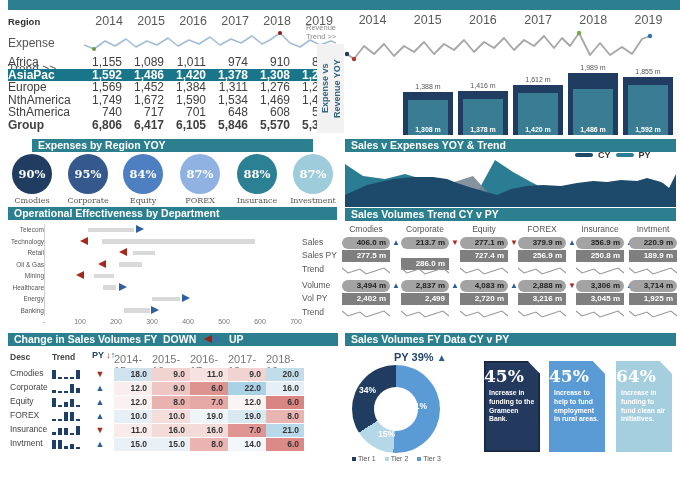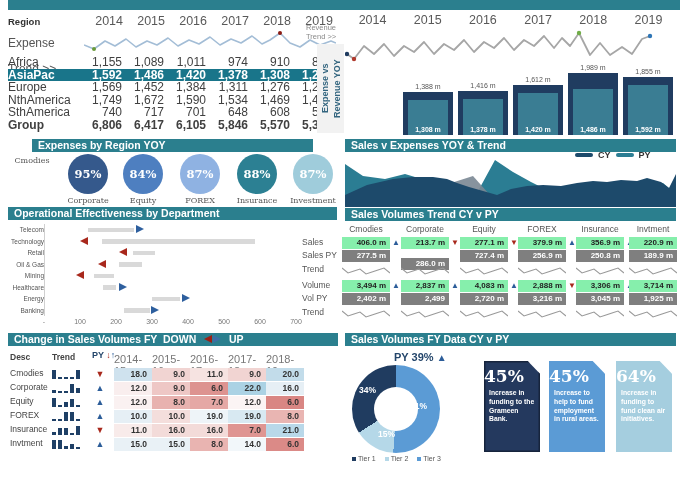--- a/index.html
+++ b/index.html
@@ -59,21 +59,21 @@
   
   #ae-legend{position:absolute;left:575px;top:150px;display:flex;align-items:center;gap:5px;
     font-size:9px;font-weight:bold;color:#333;}
   .dash{width:18px;height:4px;border-radius:2px;}
   
   #sv-table{position:absolute;left:302px;top:222px;width:377px;height:108px;font-size:8.5px;}
   .sv-rowlabel{position:absolute;left:0;width:40px;color:#555;}
   .sv-colhdr{position:absolute;top:2px;width:48px;text-align:center;color:#555;}
   .sv-box{position:absolute;width:48px;height:12px;line-height:12px;text-align:right;
     padding-right:4px;box-sizing:border-box;font-size:8px;font-weight:bold;}
-  .sv-cy{background:#86efac;color:#222;}
+  .sv-cy{background:#a3a3a3;color:#222;border-radius:6px;}
   .sv-py{background:#7f7f7f;color:#fff;}
   .sv-arrow{position:absolute;width:10px;text-align:center;font-size:8px;line-height:12px;}
   .up{color:#2c5d99;} .down{color:#a8281c;}
   
   #chg-table{position:absolute;left:8px;top:349px;width:330px;height:112px;font-size:8.5px;}
   .chg-hdr{position:absolute;color:#444;font-weight:bold;}
   .chg-yr{position:absolute;width:38px;text-align:left;color:#777;font-weight:normal;font-size:11px;}
   .chg-desc{position:absolute;left:2px;width:40px;color:#444;}
   .chg-bars{position:absolute;left:44px;width:34px;height:9px;display:flex;align-items:flex-end;gap:2px;}
   .chg-bars i{display:block;width:4px;background:#1f4066;}
@@ -223,20 +223,23 @@
               <div class="rev-label-in">1,592 m</div>
             </div>
           </div>
         </div>
       </div>
   </div>
 
   <div class="hdr" style="left:8px;top:139px;width:281px;margin-left:24px;">Expenses by Region YOY</div>
   <div id="circles">
       <div class="circ-wrap" style="left: -4px;">
+        <div class="circ" style="background: rgb(32, 60, 96);">
+          <div class="circ-pct">90%</div>
+        </div>
         <div class="circ-label">Cmodies</div>
       </div>
       <div class="circ-wrap" style="left: 52px;">
         <div class="circ" style="background: rgb(53, 89, 140);">
           <div class="circ-pct">95%</div>
         </div>
         <div class="circ-label">Corporate</div>
       </div>
       <div class="circ-wrap" style="left: 107px;">
         <div class="circ" style="background: rgb(78, 127, 192);">

